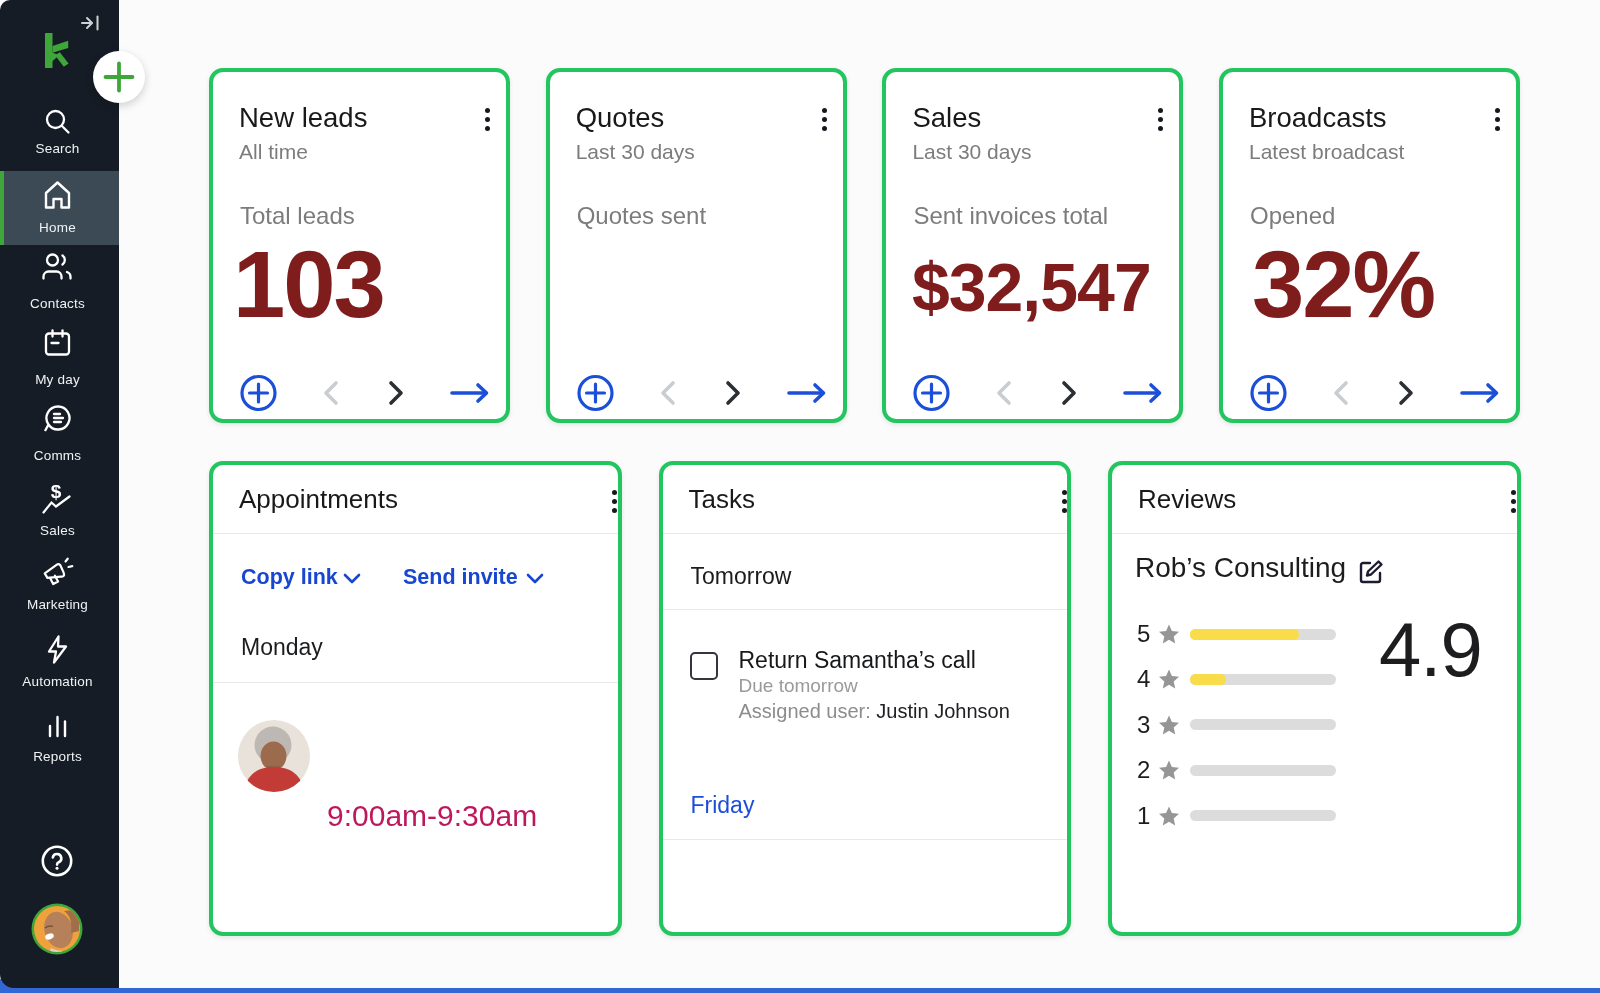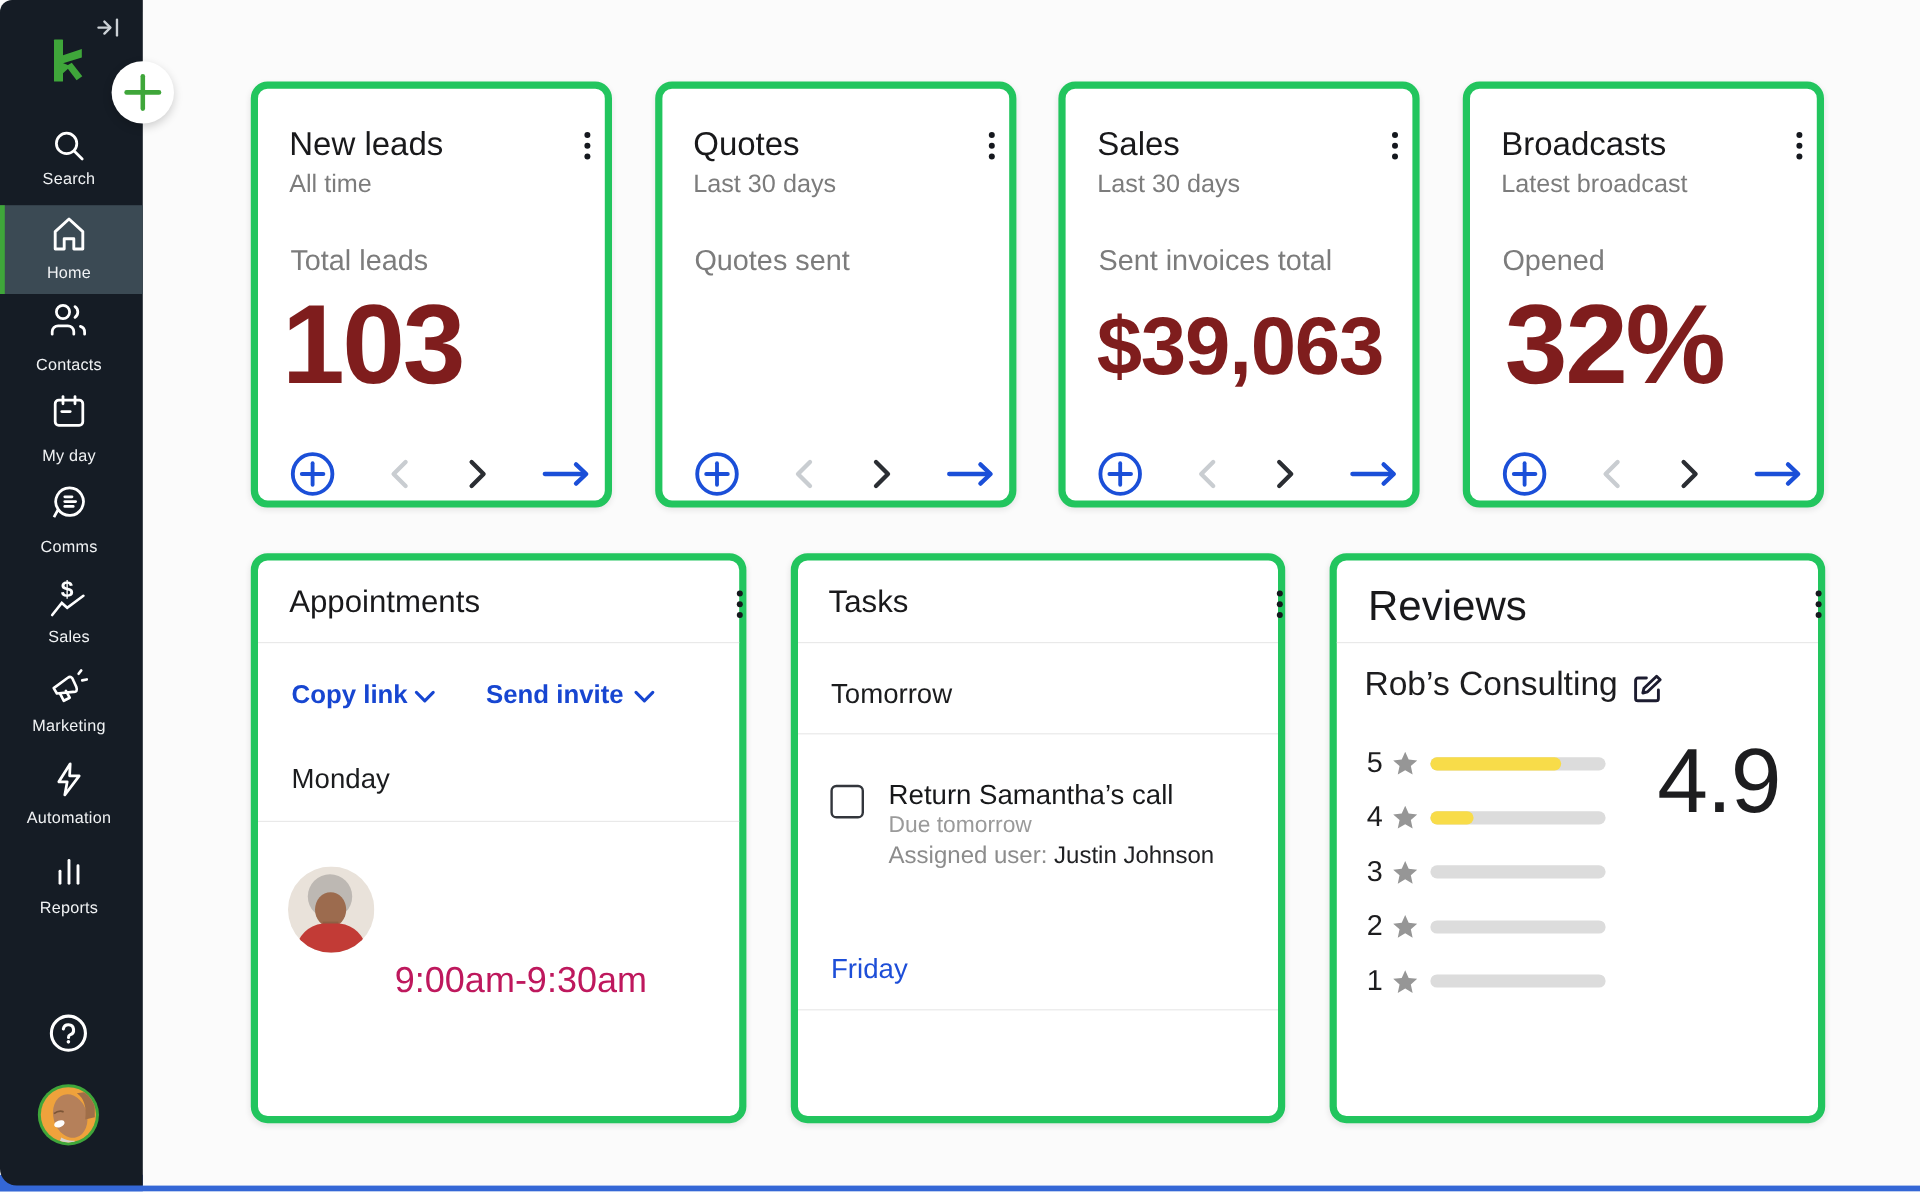--- a/index.html
+++ b/index.html
@@ -10,21 +10,21 @@
   #bluecorner { position:absolute; left:0; bottom:0; width:119px; height:14px; background:#3467d6; z-index:2; }
   #sb { position:absolute; left:0; top:0; width:119px; height:988px; background:#151c25;
         border-top-left-radius:10px; border-bottom-left-radius:14px; z-index:3; }
   #sb svg.ic { position:absolute; }
   .lb { position:absolute; left:0; width:115px; text-align:center; color:#f0f2f4;
         font-size:13.5px; font-weight:500; letter-spacing:.2px; }
   #homehl { position:absolute; left:0; top:171px; width:119px; height:74px; background:#3b4a54; }
   #homebar { position:absolute; left:0; top:171px; width:4px; height:74px; background:#3fa63a; }
   #fab { position:absolute; left:93px; top:51px; width:52px; height:52px; border-radius:50%;
          background:#fff; z-index:4; box-shadow:0 3px 8px rgba(0,0,0,.18); }
-  .card { position:absolute; background:#fff; border:6px solid #22c55e; border-radius:14px;
+  .card { position:absolute; background:#fff; border:4px solid #22c55e; border-radius:14px;
           box-shadow:0 2px 5px rgba(0,0,0,.09); z-index:2; }
   .t  { position:absolute; left:26px; font-size:27.5px; font-weight:400; color:#19191b; }
   .sub{ position:absolute; left:26px; font-size:21px; color:#7c7c7c; }
   .lbl{ position:absolute; left:27px; font-size:24px; color:#7c7c7c; }
   .num{ position:absolute; font-weight:700; color:#7f1d1d; }
   .dots { position:absolute; width:5px; }
   .dots i { display:block; width:5px; height:5px; border-radius:50%; background:#15181e; margin-bottom:4.2px; }
   .iconrow { position:absolute; left:0; top:292px; }
   .hr { position:absolute; left:0; width:100%; height:1px; background:#e9e9e9; }
 </style>
@@ -188,21 +188,21 @@
     </div>
   <div class="card" id="c3" style="left:882.4px;top:68px;width:301px;height:355px">
     <div class="t" style="top:30px">Sales</div>
     <div class="dots" style="left:272px;top:36px">
         <i></i>
         <i></i>
         <i></i>
       </div>
     <div class="sub" style="top:68px">Last 30 days</div>
     <div class="lbl" style="top:130px">Sent invoices total</div>
-    <div class="num" style="top:176px;left:25.5px;font-size:68px;letter-spacing:-1px">$39,063</div>
+    <div class="num" style="top:176px;left:25.5px;font-size:68px;letter-spacing:-1px">$32,547</div>
 
 <svg class="iconrow" width="301" height="60" viewBox="0 0 301 60" fill="none">
   <circle cx="45.5" cy="29" r="16.5" stroke="#1b4fd8" stroke-width="3.2"></circle>
   <line x1="36.5" y1="29" x2="54.5" y2="29" stroke="#1b4fd8" stroke-width="3.2" stroke-linecap="round"></line>
   <line x1="45.5" y1="20" x2="45.5" y2="38" stroke="#1b4fd8" stroke-width="3.2" stroke-linecap="round"></line>
   <polyline points="123,19 113,29 123,39" stroke="#c9cdd1" stroke-width="3.6" stroke-linecap="round" stroke-linejoin="round"></polyline>
   <polyline points="178,19 188,29 178,39" stroke="#2b2e33" stroke-width="3.6" stroke-linecap="round" stroke-linejoin="round"></polyline>
   <line x1="239" y1="29" x2="272" y2="29" stroke="#1b4fd8" stroke-width="3.6" stroke-linecap="round"></line>
   <polyline points="265,21 273.5,29 265,37" stroke="#1b4fd8" stroke-width="3.6" stroke-linecap="round" stroke-linejoin="round" fill="none"></polyline>
 </svg>
@@ -274,21 +274,21 @@
   <div style="position:absolute;left:28px;top:98px;font-size:23px;color:#1b1c1e">Tomorrow</div>
   <div class="hr" style="top:144px"></div>
   <div style="position:absolute;left:27px;top:187px;width:28px;height:28px;border:2.4px solid #33363c;border-radius:5px"></div>
   <div style="position:absolute;left:76px;top:182px;font-size:23px;color:#17181a">Return Samantha’s call</div>
   <div style="position:absolute;left:76px;top:210px;font-size:19px;color:#9a9a9a">Due tomorrow</div>
   <div style="position:absolute;left:76px;top:235px;font-size:20px;color:#8c8c8c">Assigned user: <span style="color:#202124">Justin Johnson</span></div>
   <div style="position:absolute;left:28px;top:327px;font-size:23px;color:#1d4ed8">Friday</div>
   <div class="hr" style="top:374px"></div>
     </div>
   <div class="card" id="c7" style="left:1108px;top:461px;width:412.5px;height:475px">
-  <div class="t" style="top:19px;font-size:35px">Reviews</div>
+  <div class="t" style="top:19px;font-size:26px">Reviews</div>
   <div class="dots" style="left:399px;top:25px">
         <i></i>
         <i></i>
         <i></i>
       </div>
   <div class="hr" style="top:68px"></div>
   <div style="position:absolute;left:23px;top:87px;font-size:28px;color:#1d1d1f">Rob’s Consulting</div>
   <svg style="position:absolute;left:246px;top:94px" width="26" height="26" viewBox="0 0 26 26" fill="none" stroke="#1c1c30" stroke-width="2.4" stroke-linecap="round" stroke-linejoin="round">
     <path d="M12 4 H5 a2 2 0 0 0 -2 2 v15 a2 2 0 0 0 2 2 h15 a2 2 0 0 0 2-2 v-7"></path>
     <path d="M10 12.5 L20.5 2.5 L23.5 5.5 L13 15.5 L9 16.5 Z"></path>

